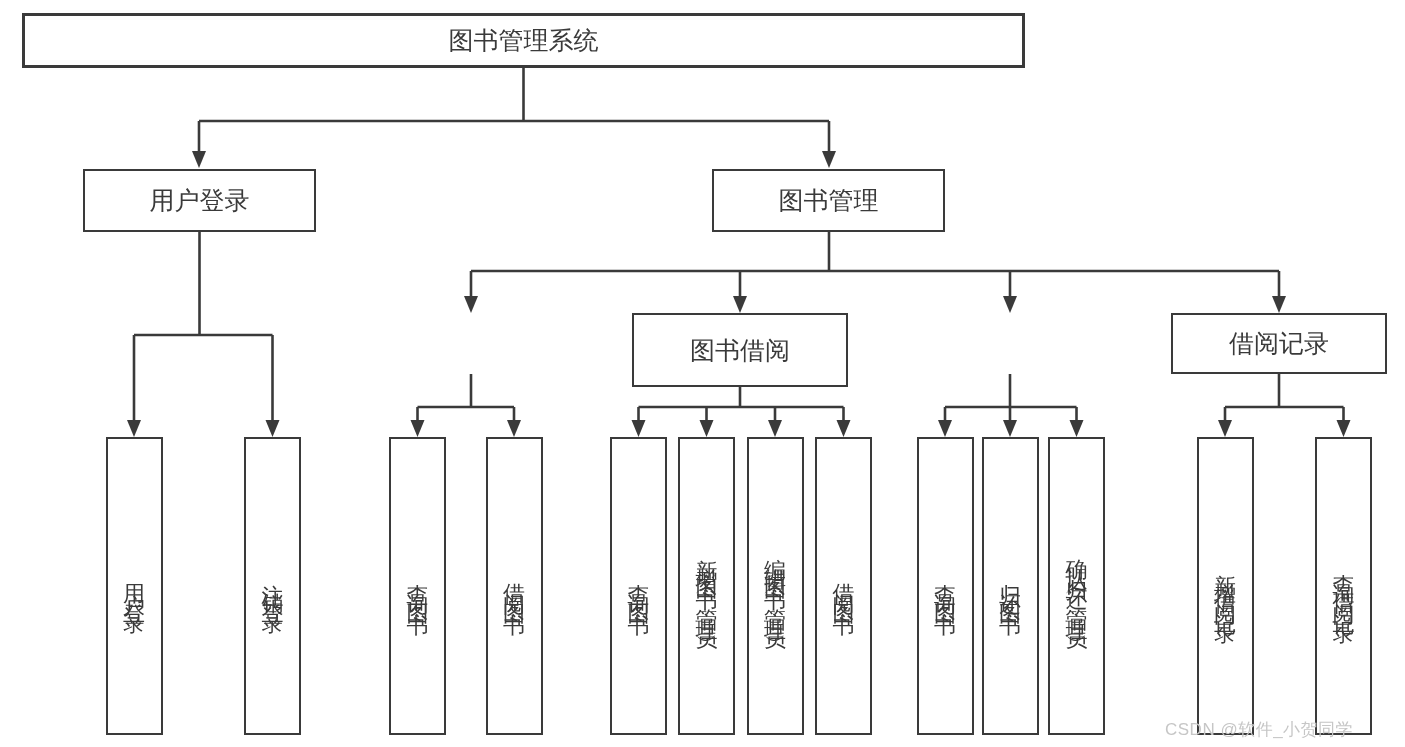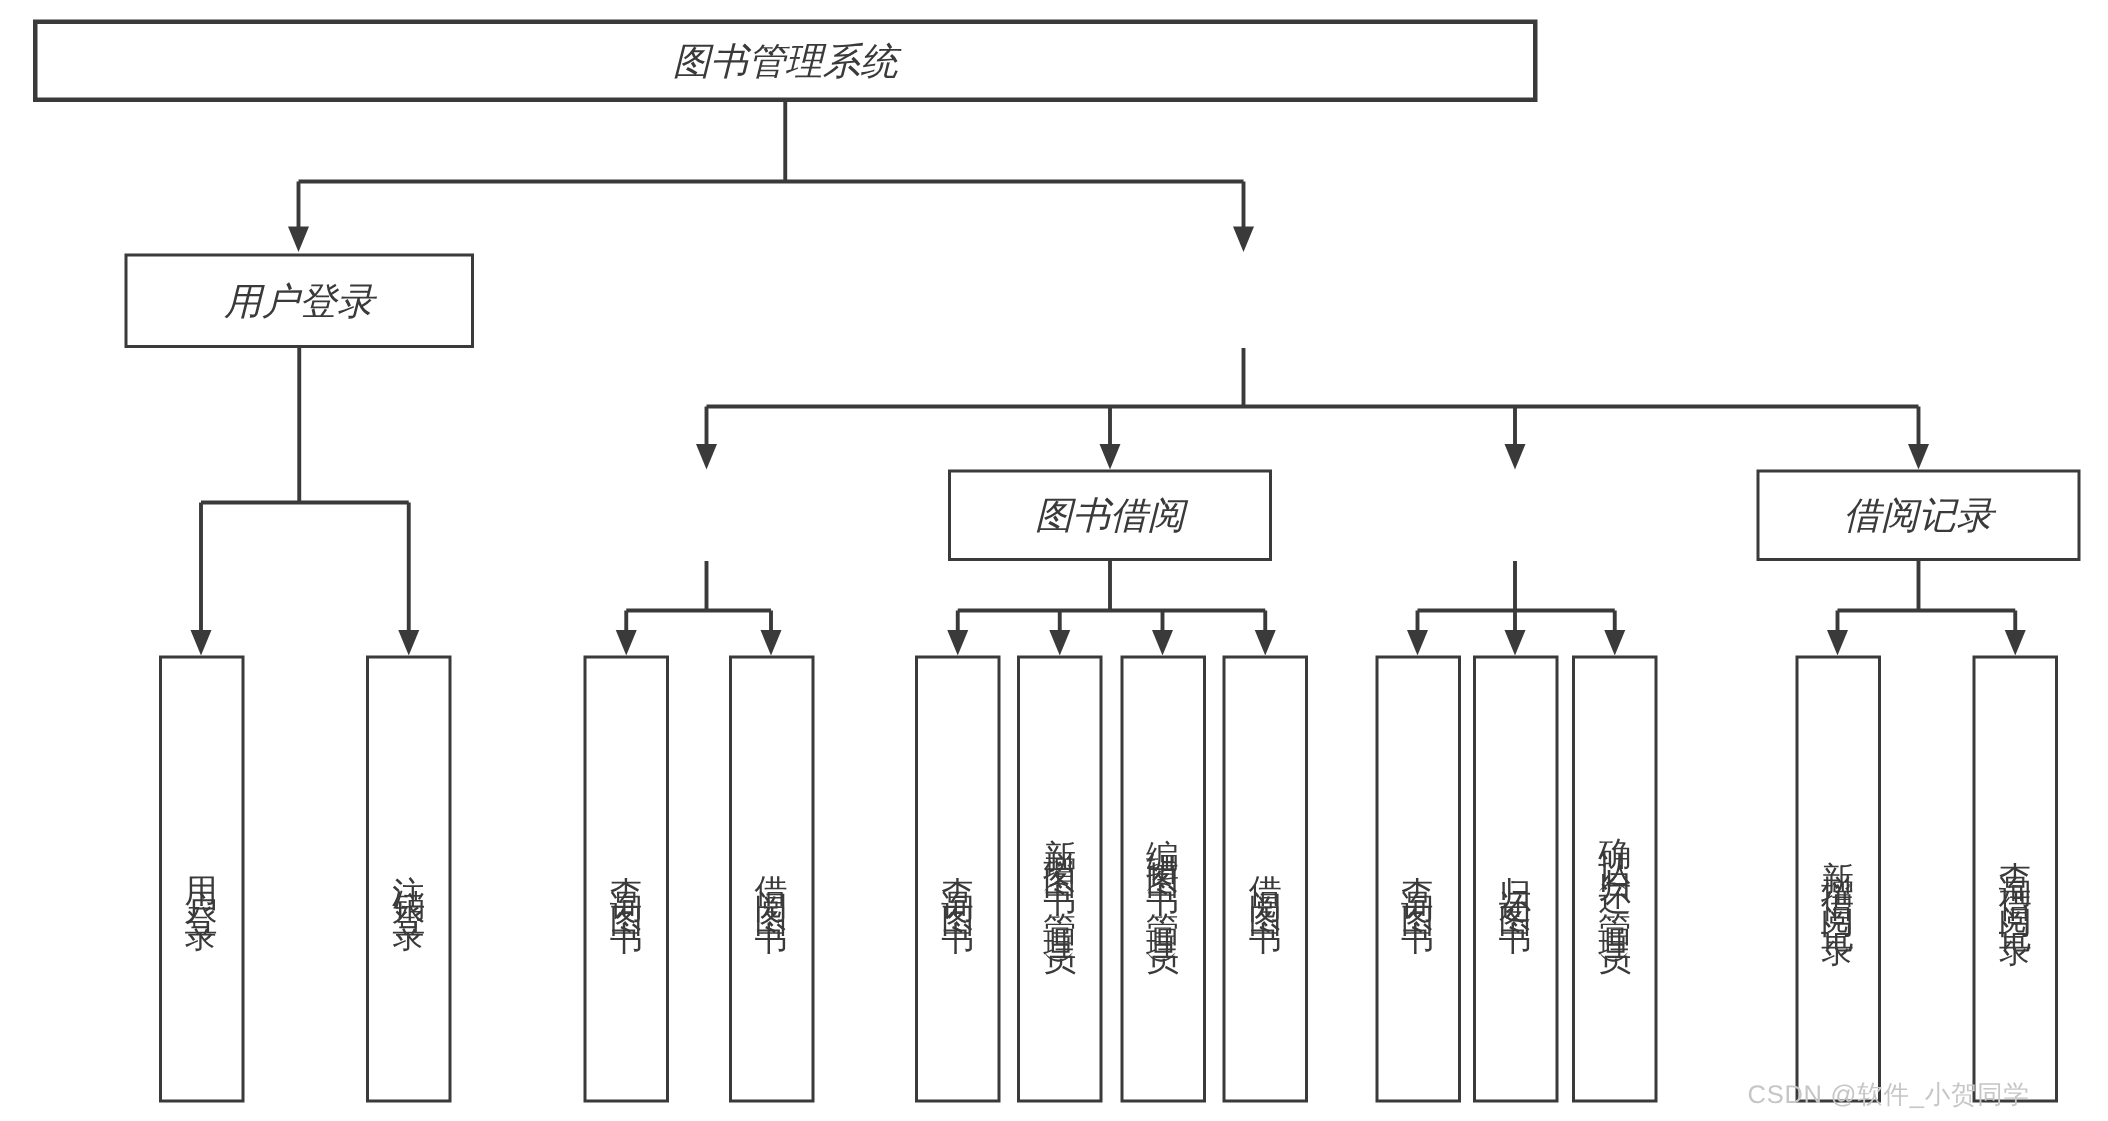--- a/index.html
+++ b/index.html
@@ -22,21 +22,21 @@
     background: #ffffff;
     border: 2.5px solid #3a3a3a;
     display: flex;
     align-items: center;
     justify-content: center;
     color: #3a3a3a;
     box-sizing: border-box;
     z-index: 2;
   }
   .node.root { border-width: 3px; }
-  .hbox { font-size: 25px; font-style: italic; }
+  .hbox { font-size: 25px; }
   .vbox {
     font-size: 22px;
     writing-mode: vertical-rl;
     text-orientation: mixed;
     letter-spacing: 10px;
   }
   .vbox .lbl { display: block; }
   #watermark {
     position: absolute;
     left: 1165px;
@@ -120,22 +120,25 @@
     </g>
   </svg>
 
   <div class="node root hbox" style="left:22px; top:13px; width:1003px; height:55px;">
     <span class="lbl">图书管理系统</span>
   </div>
 
   <div class="node hbox" style="left:83px; top:169px; width:233px; height:63px;">
     <span class="lbl">用户登录</span>
   </div>
+  <div class="node hbox" style="left:712px; top:169px; width:233px; height:63px;">
+    <span class="lbl">图书管理</span>
+  </div>
 
-  <div class="node hbox" style="left:632px; top:313px; width:216px; height:61px;">
+  <div class="node hbox" style="left:632px; top:313px; width:216px; height:74px;">
     <span class="lbl">图书借阅</span>
   </div>
   <div class="node hbox" style="left:1171px; top:313px; width:216px; height:61px;">
     <span class="lbl">借阅记录</span>
   </div>
 
   <div class="node vbox" style="left:105.5px; top:437px; width:57px; height:298px;">
     <span class="lbl">用户登录</span>
   </div>
   <div class="node vbox" style="left:244px; top:437px; width:57px; height:298px;">

